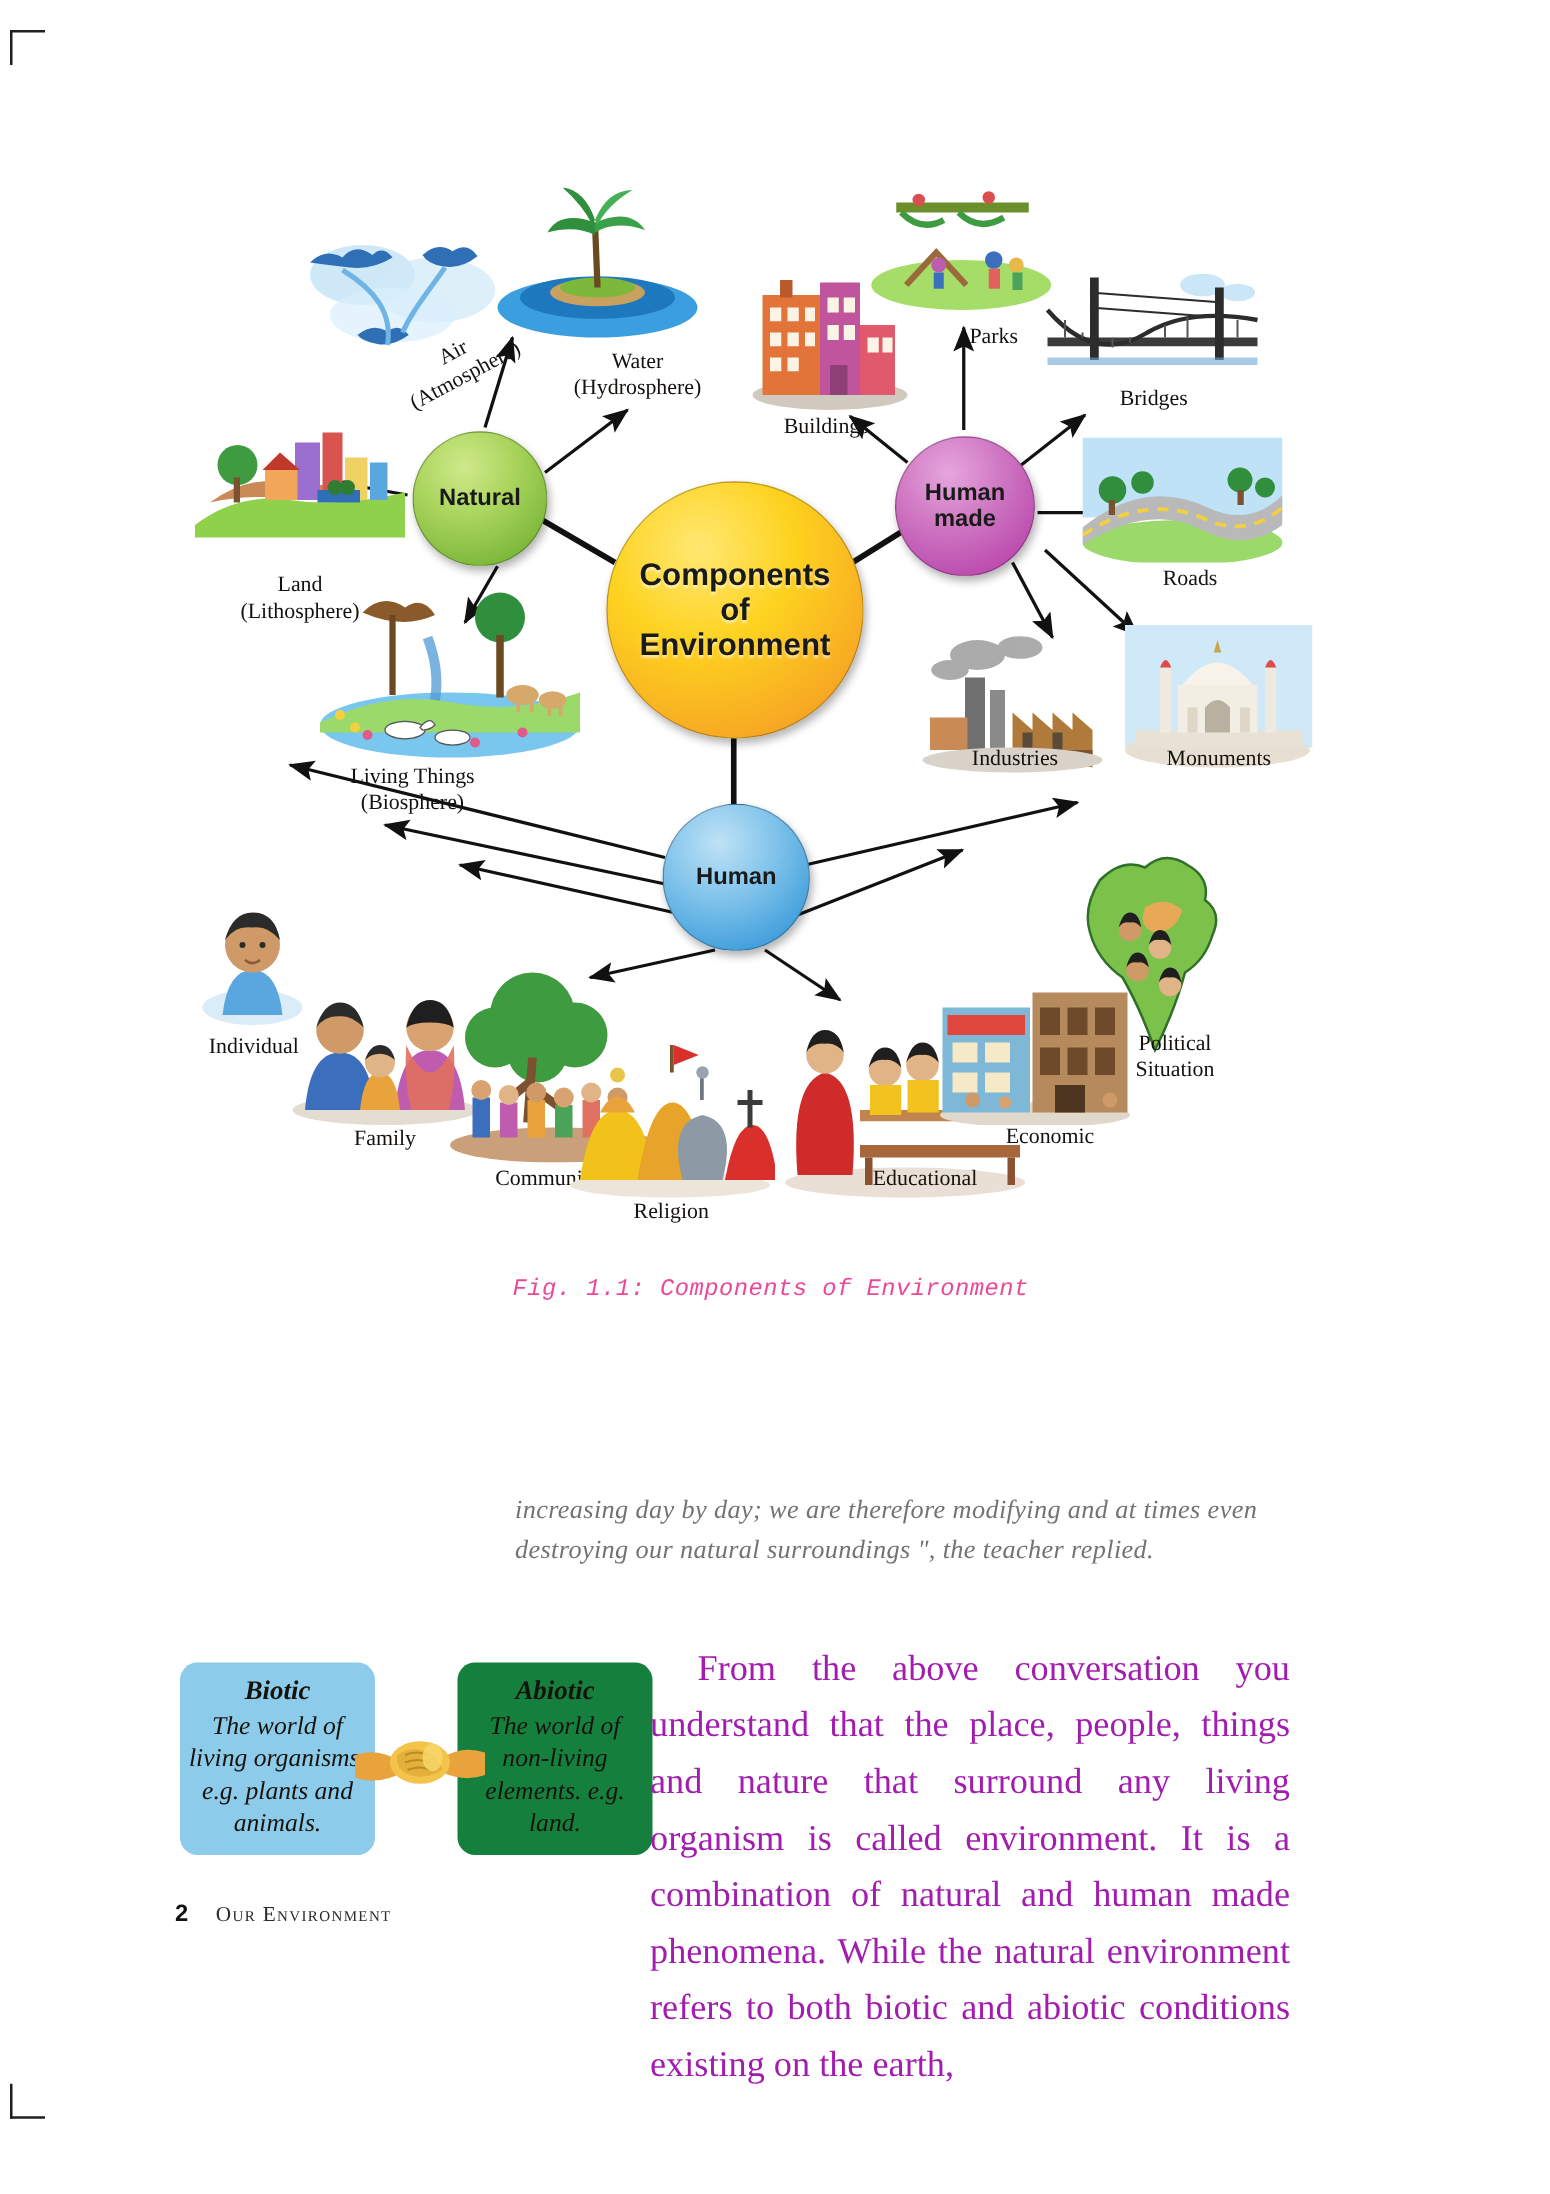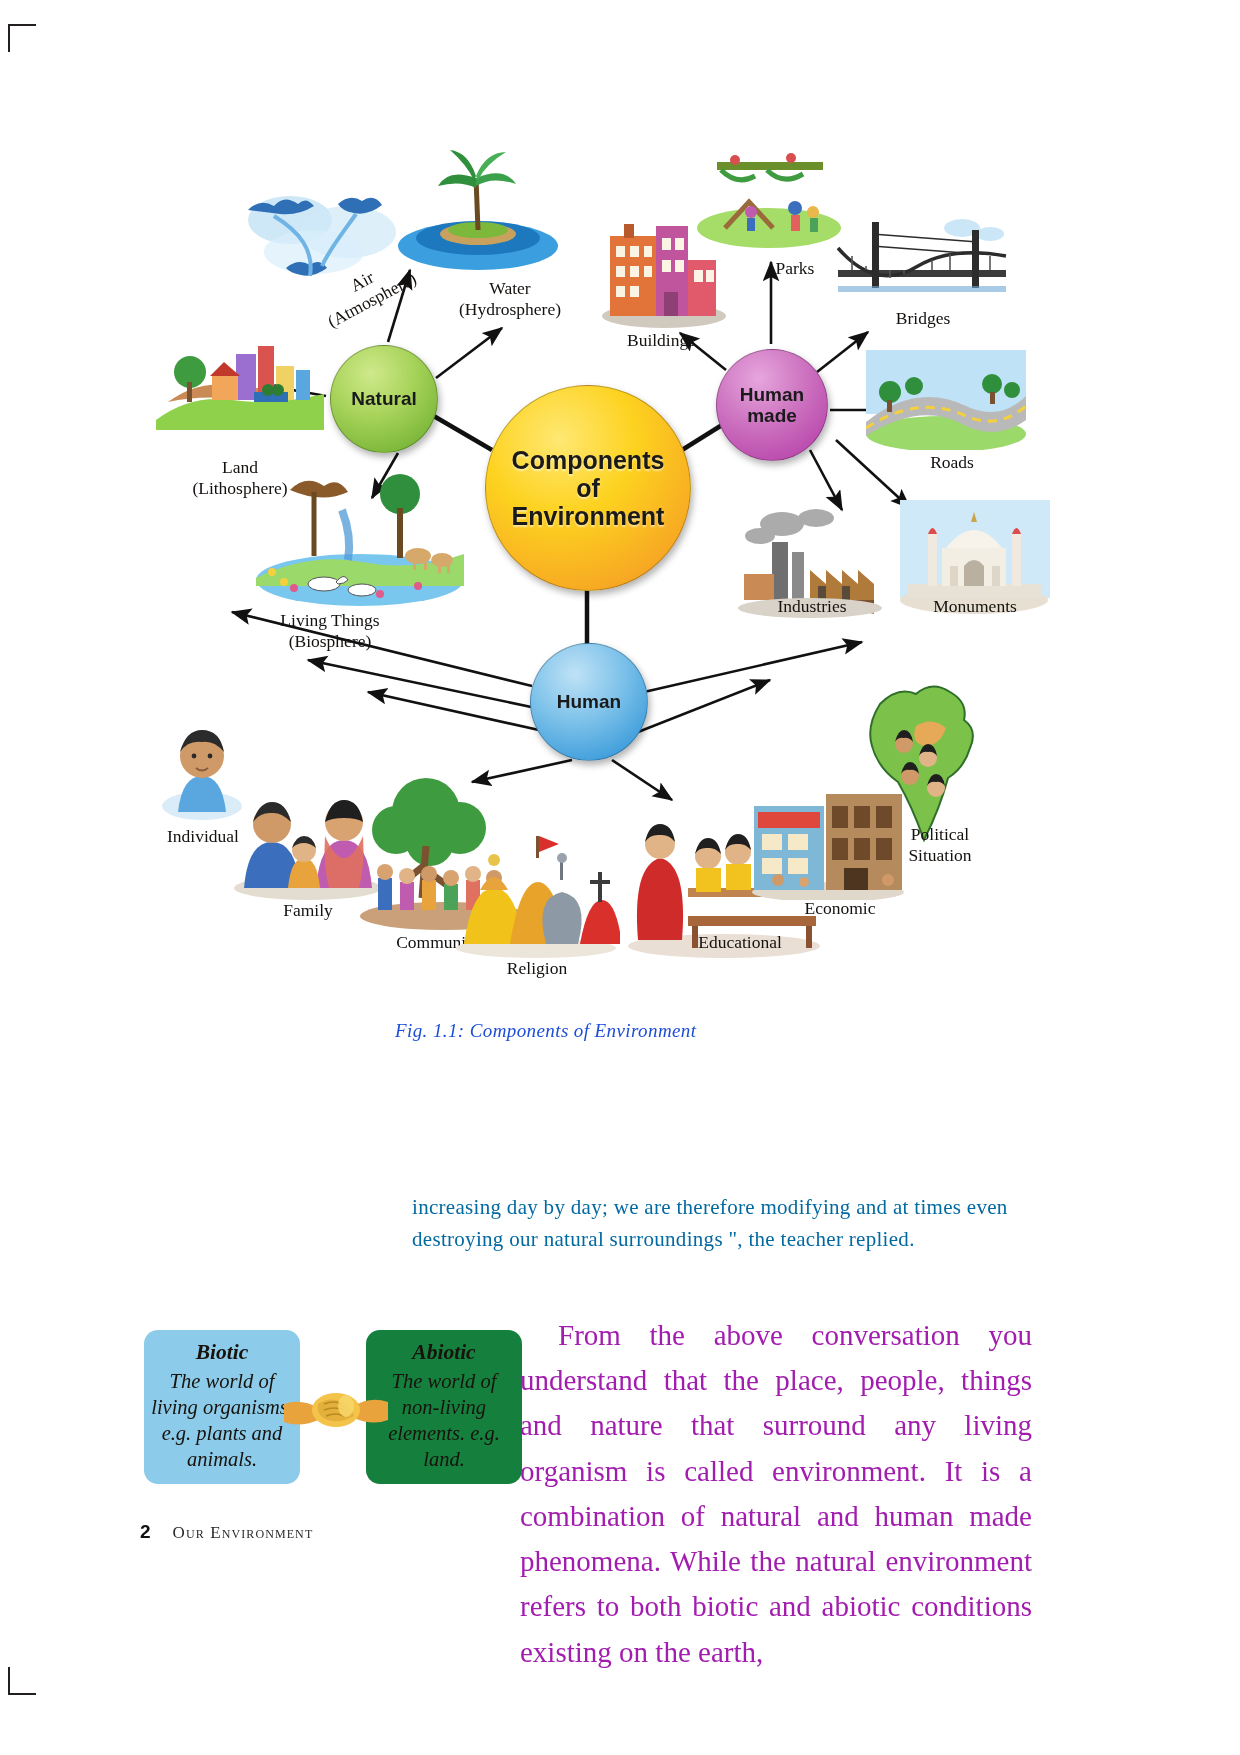--- a/index.html
+++ b/index.html
@@ -109,40 +109,41 @@
     white-space: nowrap;
   }
   .lbl.rot {
     transform: rotate(-28deg);
     transform-origin: 50% 50%;
     white-space: nowrap;
   }
 
   .fig-caption {
     position: absolute;
-    left: 275px;
+    left: 290px;
     top: 900px;
-    font-family: Liberation Serif, serif;
+    font-family: Liberation Mono, monospace;
     font-style: italic;
     font-size: 19px;
     letter-spacing: .4px;
-    color: #1d4ed8;
+    color: #ec4899;
   }
 
   
   .script-para {
     position: absolute;
     left: 412px;
     top: 1192px;
     width: 620px;
     font-family: "Liberation Serif", serif;
+    font-style: italic;
     font-size: 21px;
     line-height: 1.52;
     letter-spacing: .3px;
-    color: #0369a1;
+    color: #737373;
   }
 
   .body-col {
     position: absolute;
     left: 520px;
     top: 1313px;
     width: 512px;
     font-family: "Liberation Serif", serif;
     font-size: 29px;
     line-height: 1.56;

